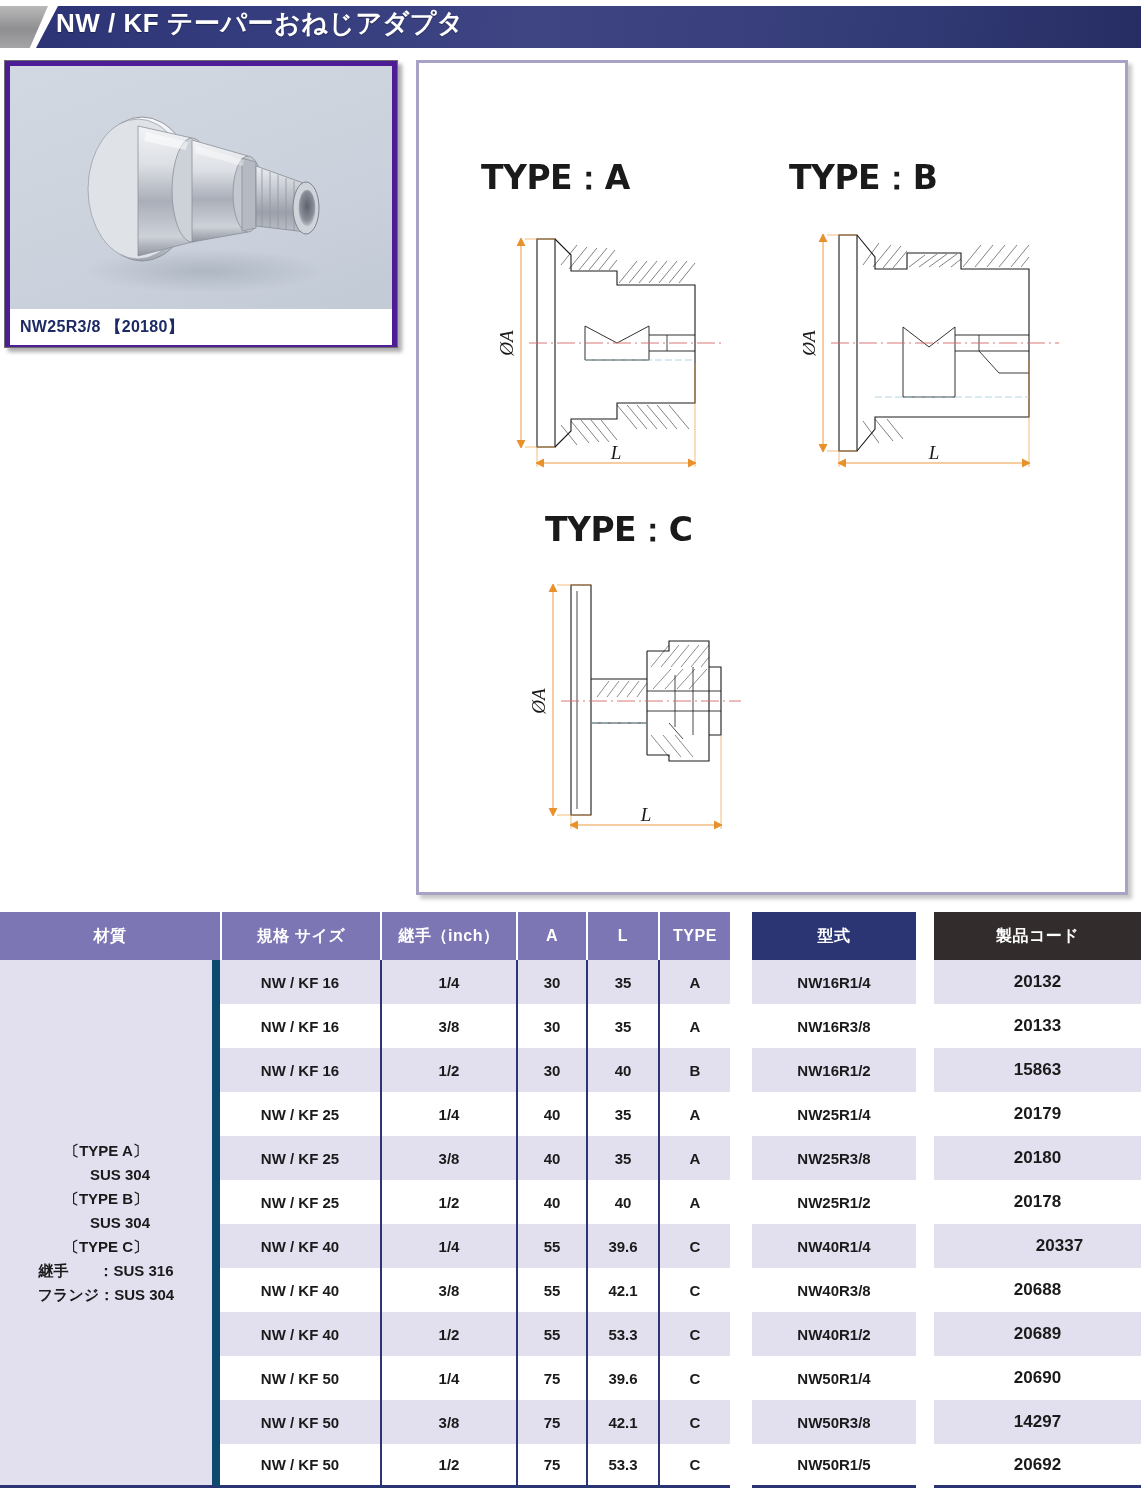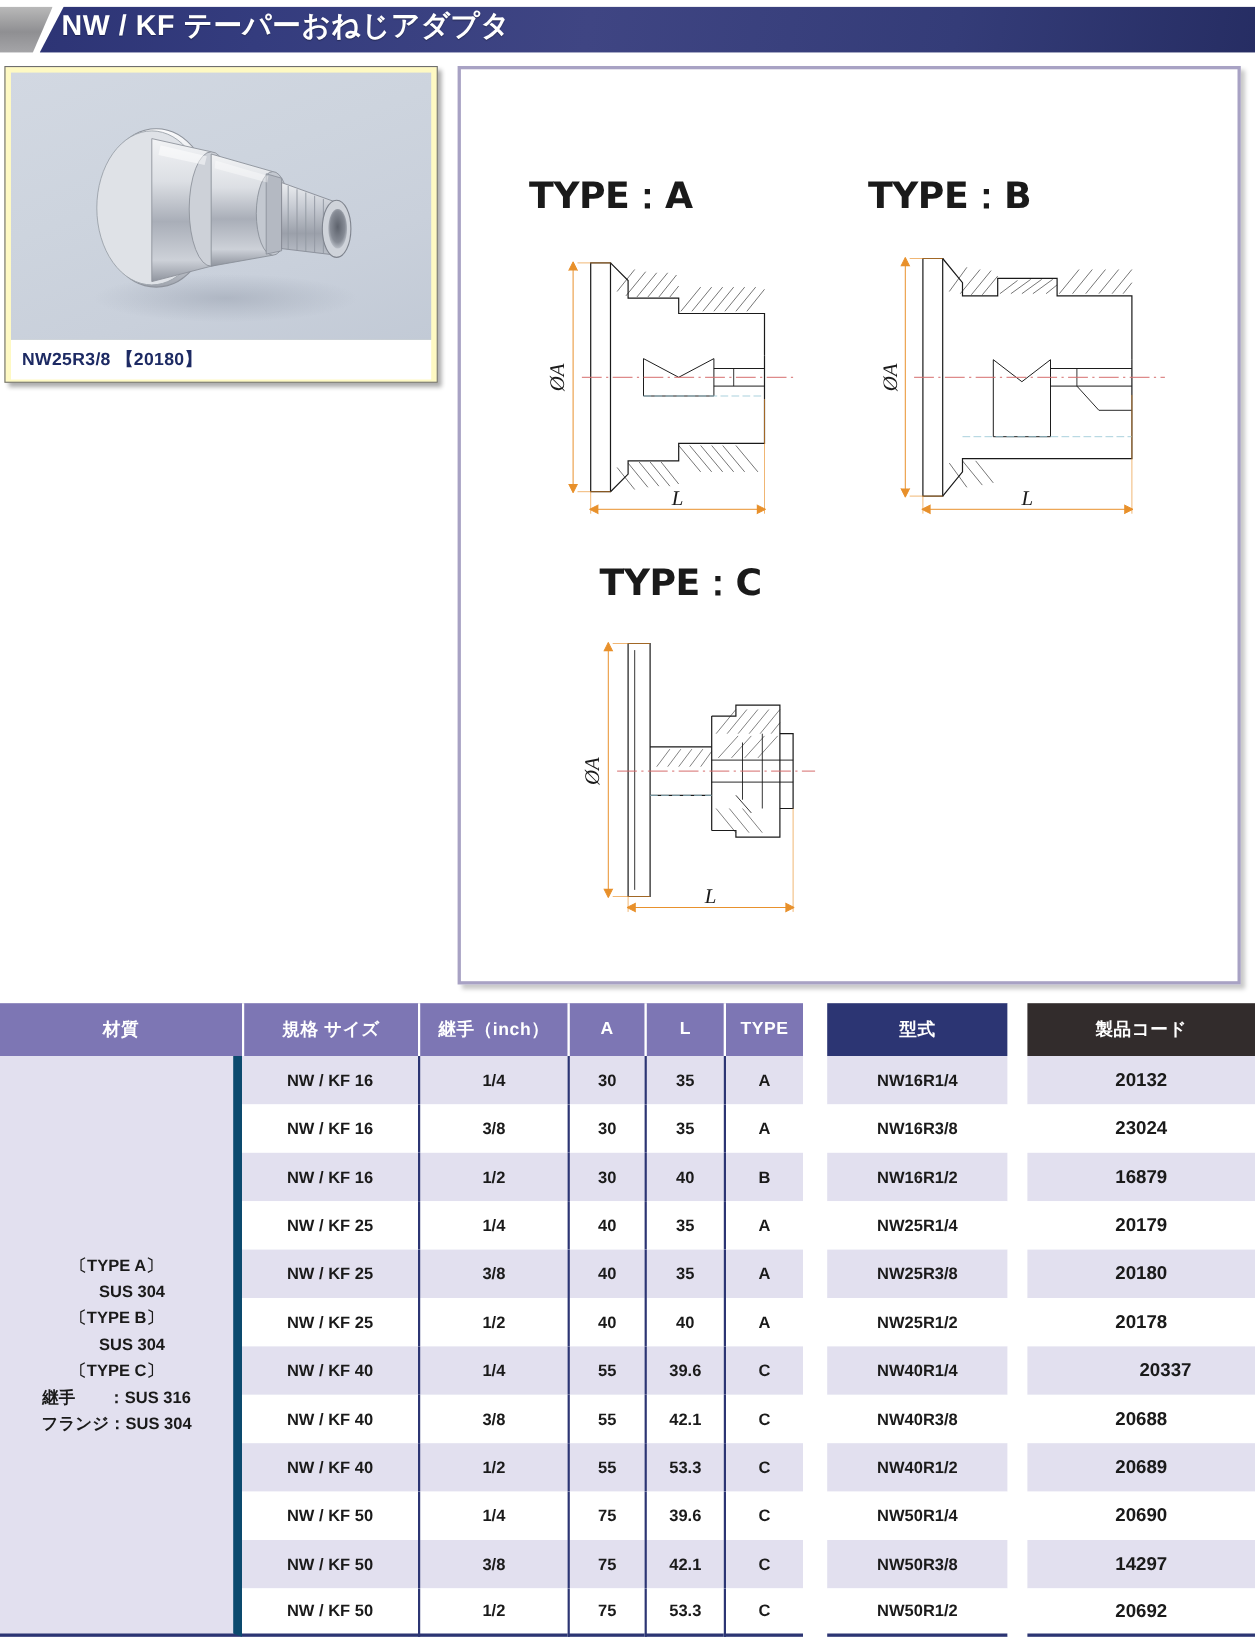--- a/index.html
+++ b/index.html
@@ -42,21 +42,21 @@
     margin-left: 20px;
     white-space: nowrap;
     text-shadow: 0 1px 1px rgba(0,0,0,0.35);
   }
 
   
   .photo-card {
     position: absolute;
     left: 4px; top: 60px;
     width: 394px; height: 288px;
-    background: #fef9c3;
+    background: #4c1d95;
     border: 1px solid #6e6e6e;
     box-shadow: 4px 4px 4px rgba(0,0,0,0.33);
     padding: 5px 5px 0 5px;
   }
   .photo-img {
     position: relative;
     width: 382px; height: 243px;
     background: linear-gradient(160deg, #d2d8e2 0%, #cdd4de 40%, #c9d0db 70%, #c2cad6 100%);
     overflow: hidden;
   }
@@ -482,32 +482,32 @@
         </tr>
         <tr class="row-white">
           <td class="c-body c-first">NW / KF 16</td>
           <td class="c-body">3/8</td>
           <td class="c-body">30</td>
           <td class="c-body">35</td>
           <td class="c-body">A</td>
           <td class="gap-col"></td>
           <td class="c-detach">NW16R3/8</td>
           <td class="gap-col"></td>
-          <td class="c-detach" style="font-size: 17px;">23024</td>
+          <td class="c-detach" style="font-size: 17px;">20133</td>
         </tr>
         <tr class="row-alt">
           <td class="c-body c-first">NW / KF 16</td>
           <td class="c-body">1/2</td>
           <td class="c-body">30</td>
           <td class="c-body">40</td>
           <td class="c-body">B</td>
           <td class="gap-col"></td>
           <td class="c-detach">NW16R1/2</td>
           <td class="gap-col"></td>
-          <td class="c-detach" style="font-size: 17px;">16879</td>
+          <td class="c-detach" style="font-size: 17px;">15863</td>
         </tr>
         <tr class="row-white">
           <td class="c-body c-first">NW / KF 25</td>
           <td class="c-body">1/4</td>
           <td class="c-body">40</td>
           <td class="c-body">35</td>
           <td class="c-body">A</td>
           <td class="gap-col"></td>
           <td class="c-detach">NW25R1/4</td>
           <td class="gap-col"></td>
@@ -590,19 +590,19 @@
           <td class="gap-col"></td>
           <td class="c-detach" style="font-size: 17px;">14297</td>
         </tr>
         <tr class="row-white">
           <td class="c-body c-first bottom-edge">NW / KF 50</td>
           <td class="c-body bottom-edge">1/2</td>
           <td class="c-body bottom-edge">75</td>
           <td class="c-body bottom-edge">53.3</td>
           <td class="c-body bottom-edge">C</td>
           <td class="gap-col"></td>
-          <td class="c-detach bottom-edge-detach">NW50R1/2</td>
+          <td class="c-detach bottom-edge-detach">NW50R1/5</td>
           <td class="gap-col"></td>
           <td class="c-detach bottom-edge-detach" style="font-size: 17px; margin-top: 36px;">20692</td>
         </tr>
       </tbody>
   </table>
 </div>
 
 </body></html>

